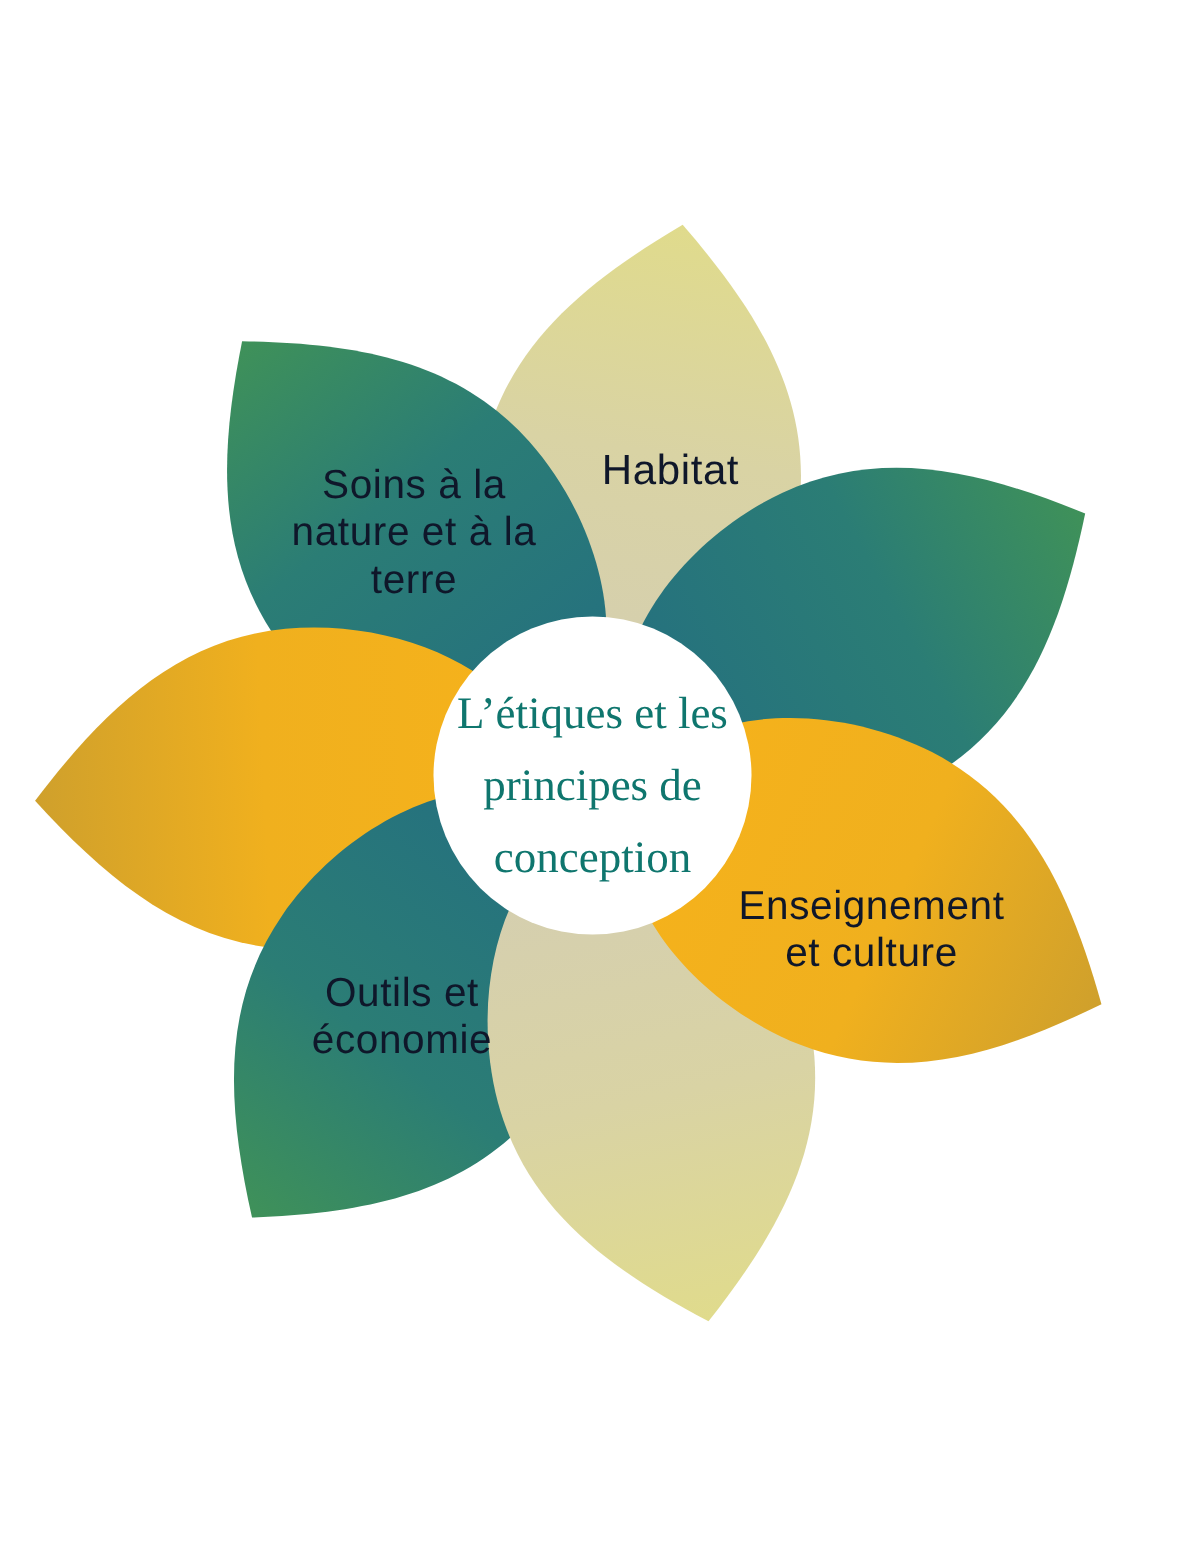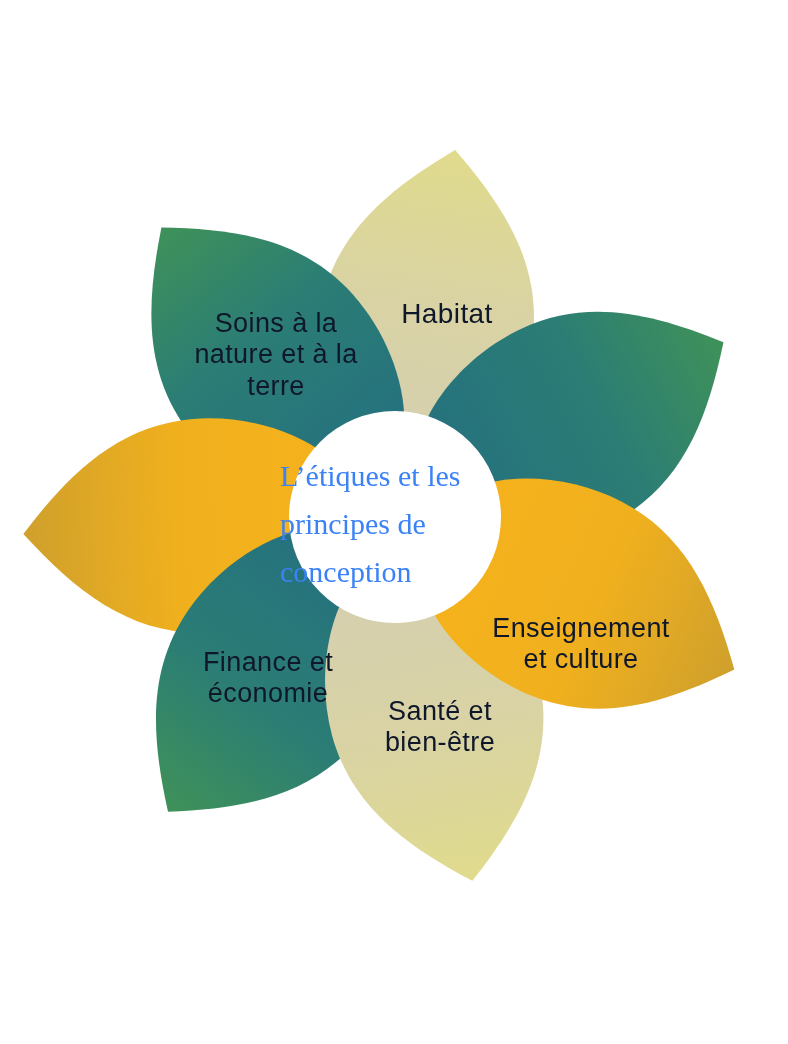--- a/index.html
+++ b/index.html
@@ -27,26 +27,26 @@
     white-space:pre-line;
     text-align:center;
     pointer-events:none;
   }
   .petal-label.big{font-size:28px;}
   .center-title{
     position:absolute;
     left:395px;top:524px;
     transform:translate(-50%,-50%);
     width:230px;
-    color:#3b82f6;
+    color:#0f766e;
     font-family:"Liberation Serif",serif;
     font-size:30px;
     line-height:1.6;
     white-space:pre-line;
-    text-align:left;
+    text-align:center;
     pointer-events:none;
   }
 </style>
 </head>
 <body>
 
 <div class="stage">
 
   <svg class="flower" width="788" height="1044" viewBox="0 0 788 1044" xmlns="http://www.w3.org/2000/svg" xmlns:xlink="http://www.w3.org/1999/xlink">
     <defs>
@@ -80,26 +80,24 @@
   </svg>
 
   <div class="petal-label big" style="left:447px;top:314px;">Habitat</div>
 
   <div class="petal-label" style="left:276px;top:355px;">Soins à la
 nature et à la
 terre</div>
 
 
 
-  <div class="petal-label" style="left:268px;top:678px;">Finance et
+  <div class="petal-label" style="left:268px;top:678px;">Outils et
 économie</div>
 
-  <div class="petal-label" style="left:440px;top:727px;">Santé et
-bien-être</div>
 
-  <div class="petal-label" style="left:581px;top:620px;margin-top:24px;">Enseignement
+  <div class="petal-label" style="left:581px;top:620px;">Enseignement
 et culture</div>
 
   <div class="center-title">L’étiques et les
 principes de
 conception</div>
 
 </div>
 
 </body></html>

